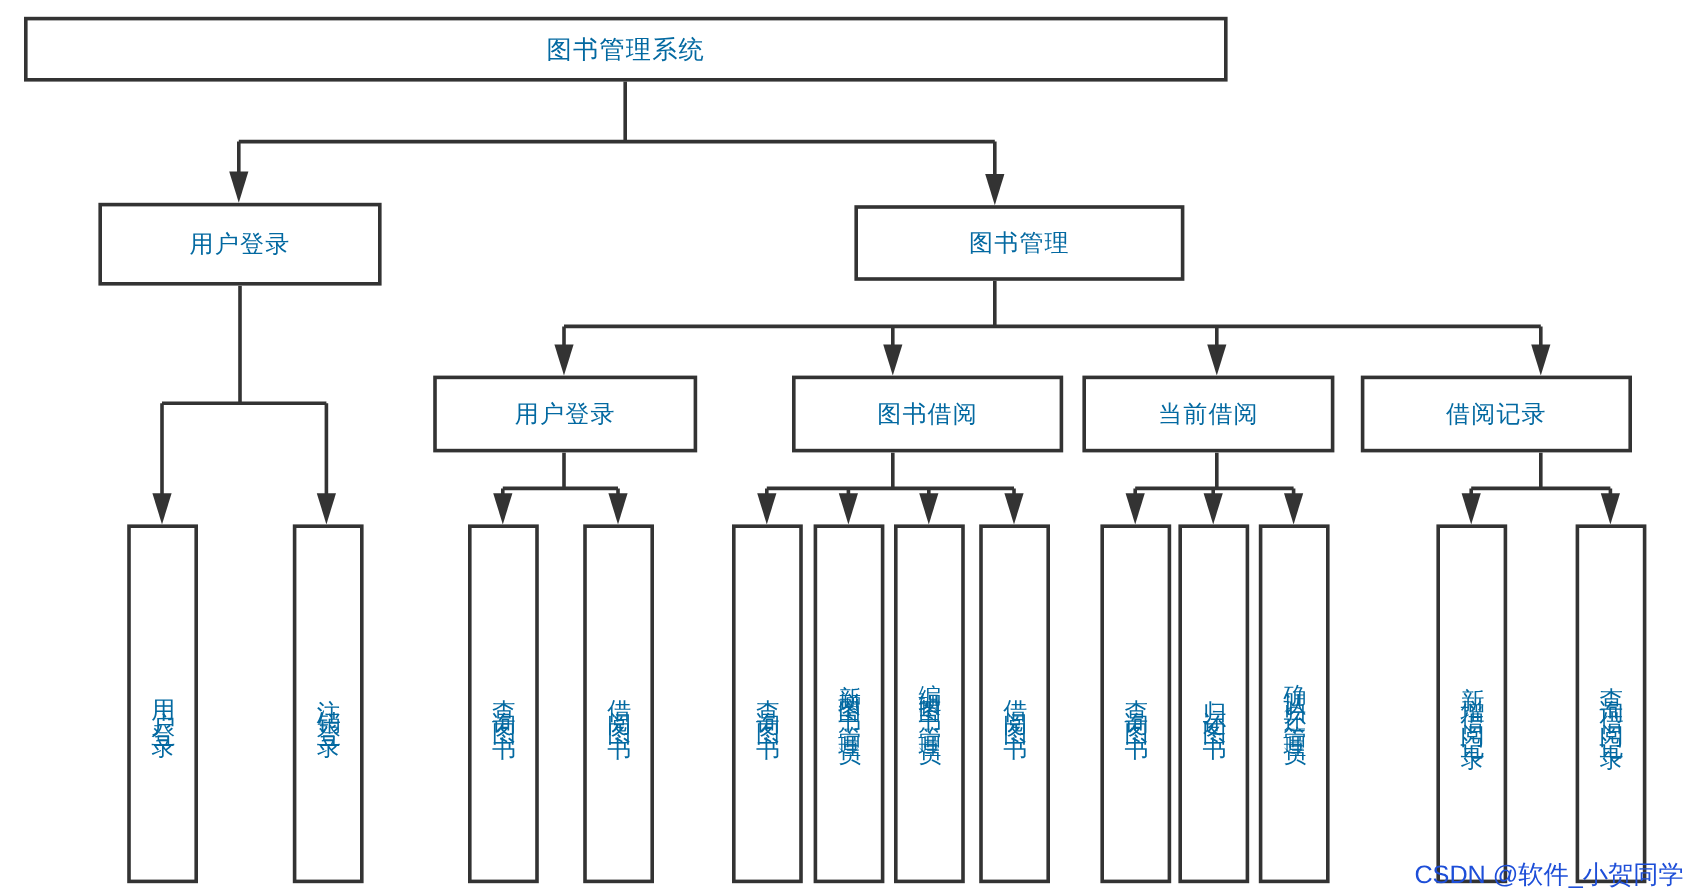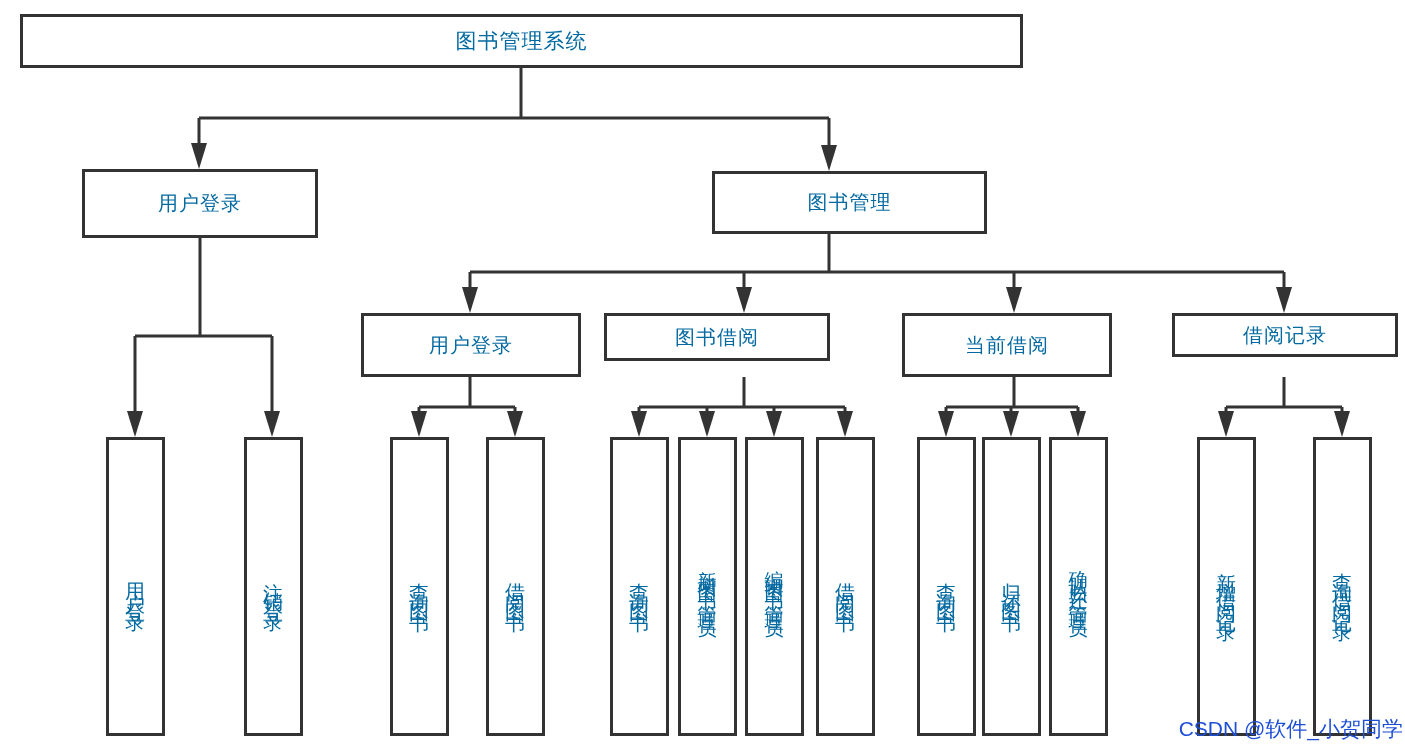--- a/index.html
+++ b/index.html
@@ -86,27 +86,27 @@
   <div class="box" style="left:82px;top:169px;width:236px;height:69px">
     <span class="hlabel">用户登录</span>
   </div>
   <div class="box" style="left:712px;top:171px;width:275px;height:63px">
     <span class="hlabel">图书管理</span>
   </div>
 
   <div class="box" style="left:361px;top:313px;width:220px;height:64px">
     <span class="hlabel">用户登录</span>
   </div>
-  <div class="box" style="left:604px;top:313px;width:226px;height:48px">
+  <div class="box" style="left:660px;top:313px;width:226px;height:64px">
     <span class="hlabel">图书借阅</span>
   </div>
   <div class="box" style="left:902px;top:313px;width:210px;height:64px">
     <span class="hlabel">当前借阅</span>
   </div>
-  <div class="box" style="left:1172px;top:313px;width:226px;height:44px">
+  <div class="box" style="left:1134px;top:313px;width:226px;height:64px">
     <span class="hlabel">借阅记录</span>
   </div>
 
   <div class="box leaf" style="left:106px">
     <span class="vtext">用户登录</span>
   </div>
   <div class="box leaf" style="left:244px">
     <span class="vtext">注销登录</span>
   </div>
 

